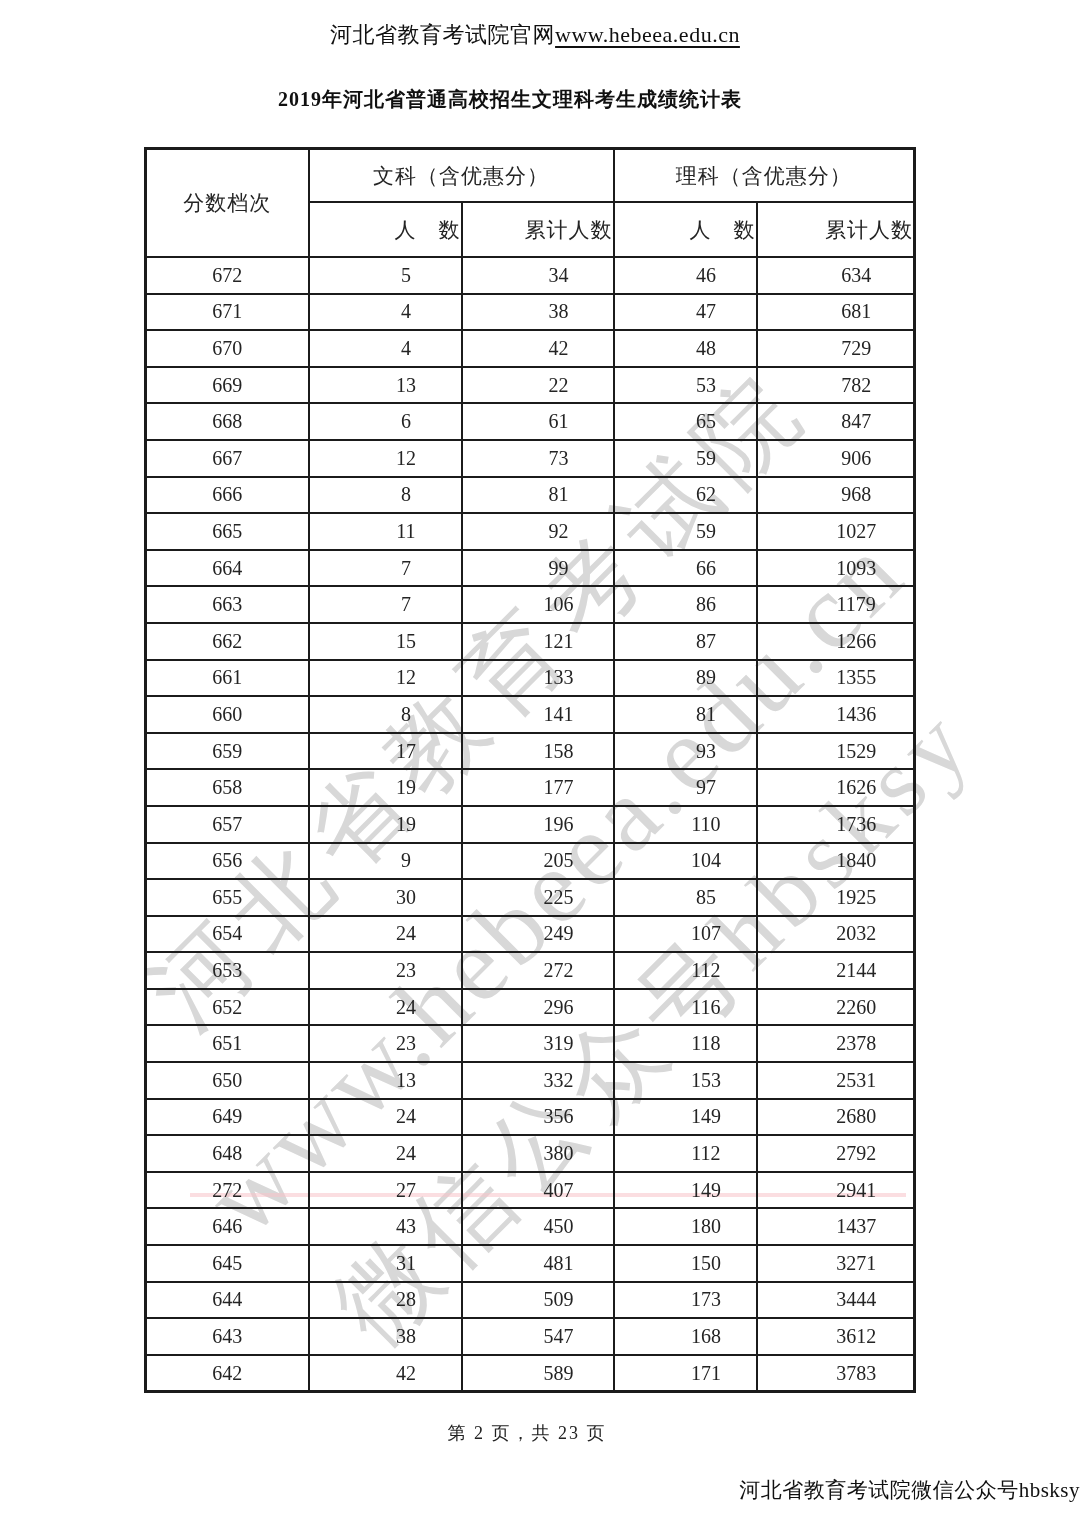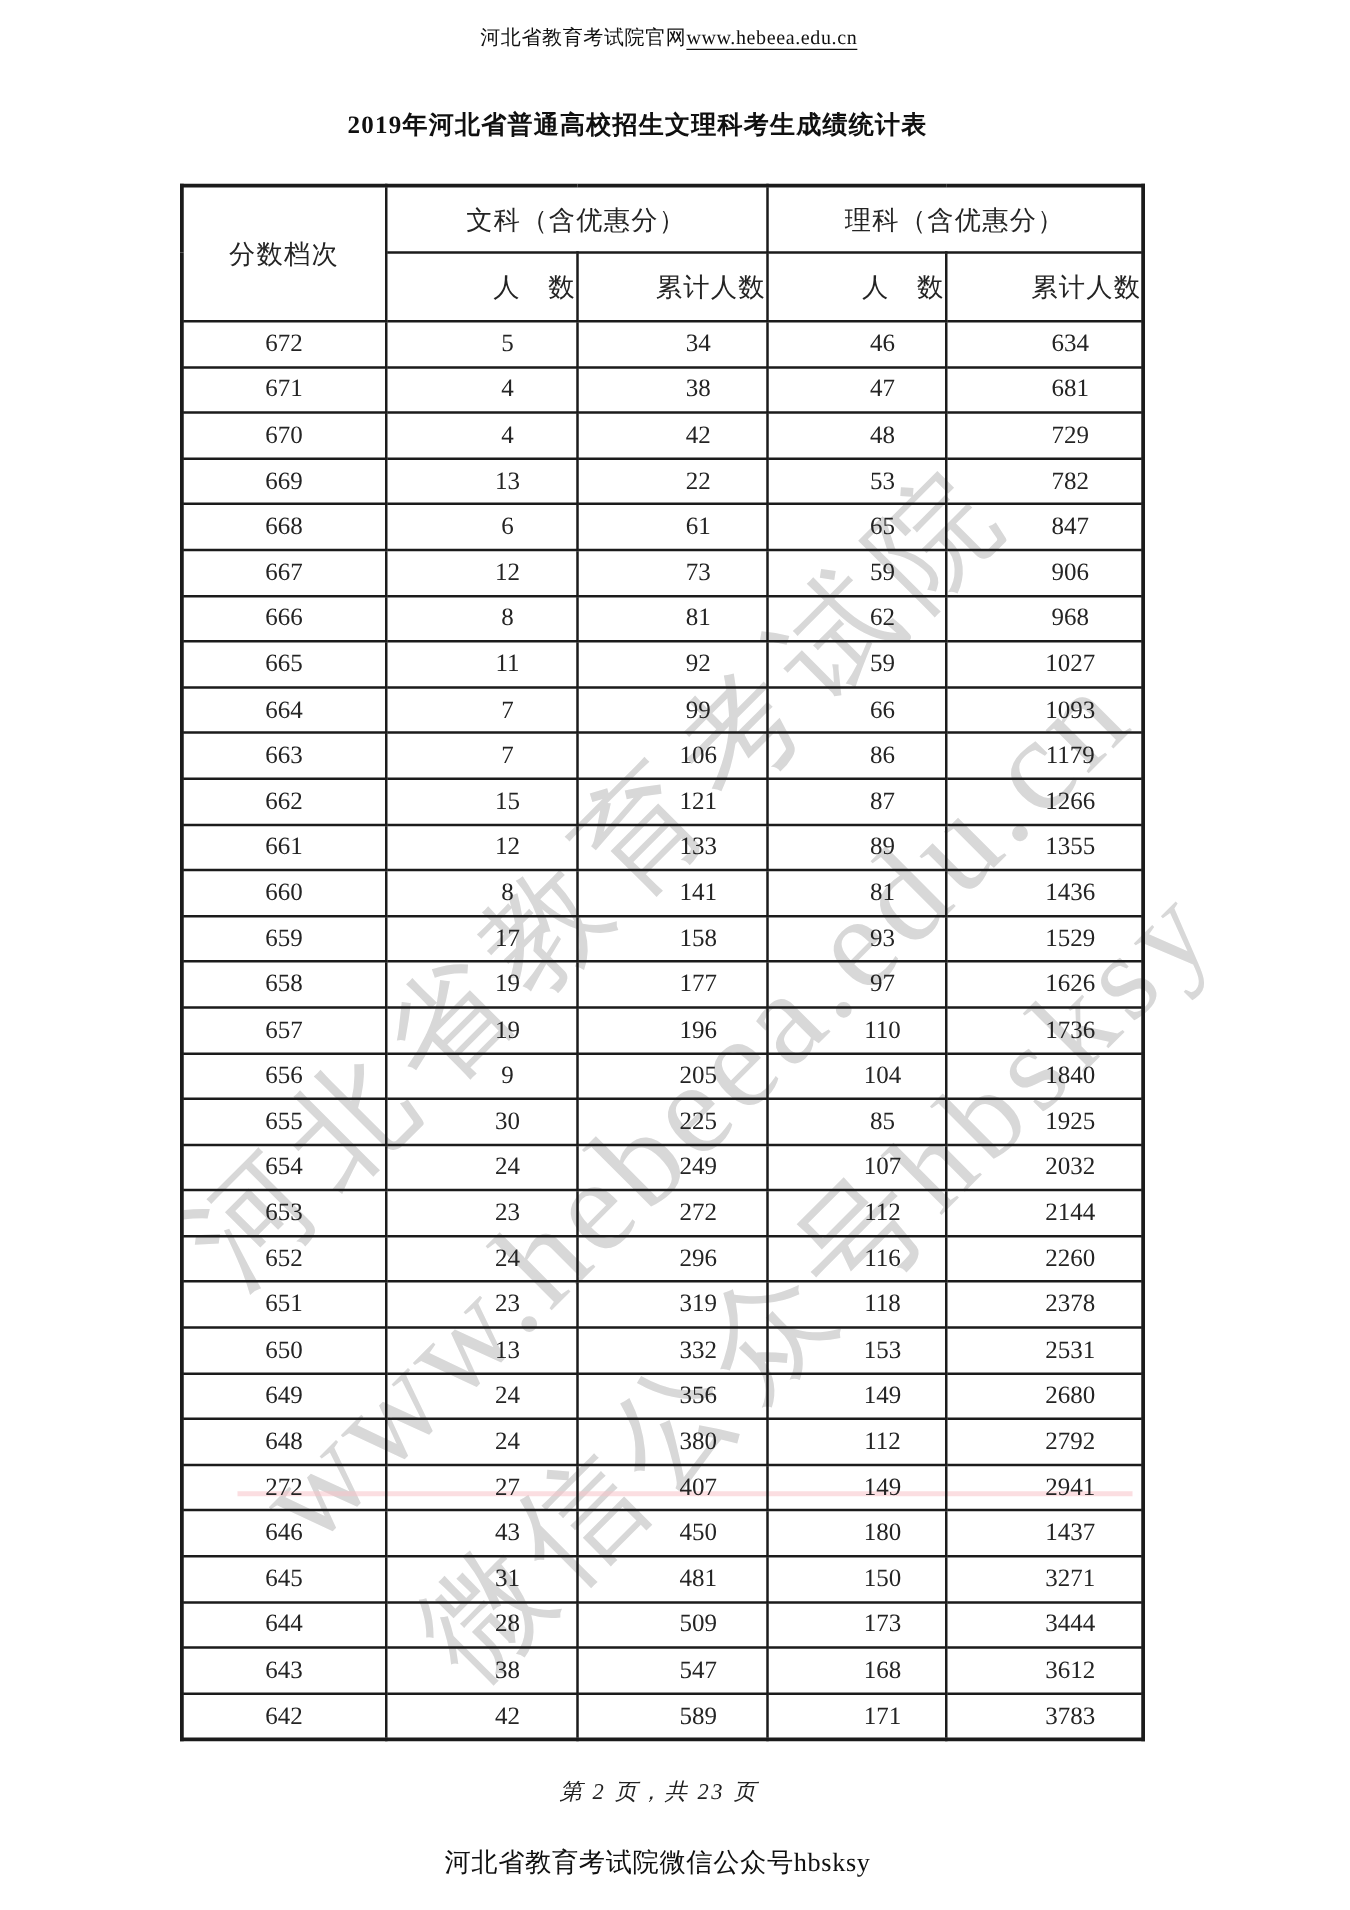--- a/index.html
+++ b/index.html
@@ -34,21 +34,21 @@
   .wm-2 { left: 555px; top: 885px;  font-size: 106px; letter-spacing: 5px;  }
   .wm-3 { left: 655px; top: 1025px; font-size: 98px;  letter-spacing: 8px;  }
 
   
   .content { position: absolute; inset: 0; z-index: 1; }
 
   .site-header {
     position: absolute;
     top: 20px; left: 0; right: 10px;
     text-align: center;
-    font-size: 16px;
+    font-size: 22px;
     color: #101010;
     letter-spacing: 0.5px;
   }
   .site-header .url {
     text-decoration: underline;
     text-underline-offset: 4px;
   }
 
   .page-title {
     position: absolute;
@@ -96,26 +96,25 @@
     pointer-events: none;
   }
 
   .footer-page {
     position: absolute;
     top: 1421px; left: 0; right: 26px;
     text-align: center;
     font-size: 18px;
     letter-spacing: 2px;
     color: #222222;
-    font-style: italic;
   }
   .footer-note {
     position: absolute;
-    top: 1476px; left: 0; right: 28px;
-    text-align: center;
+    top: 1476px; left: 0; right: 0;
+    text-align: right;
     font-size: 21px;
     letter-spacing: 0.5px;
     color: #101010;
   }
 </style>
 </head>
 <body>
 
 <div class="watermark-layer">
   <div class="wm-line wm-1" style="color: rgb(216, 216, 216);">河北省教育考试院</div>

